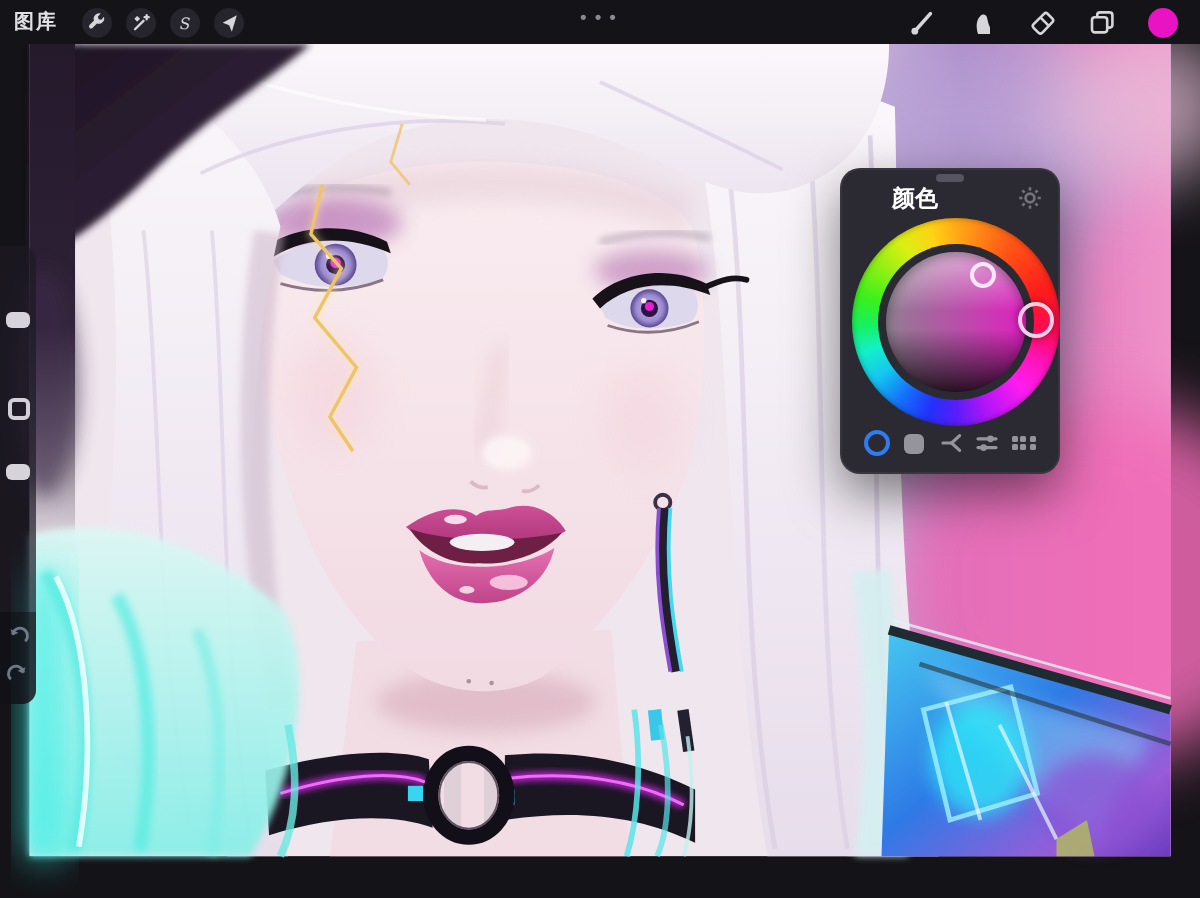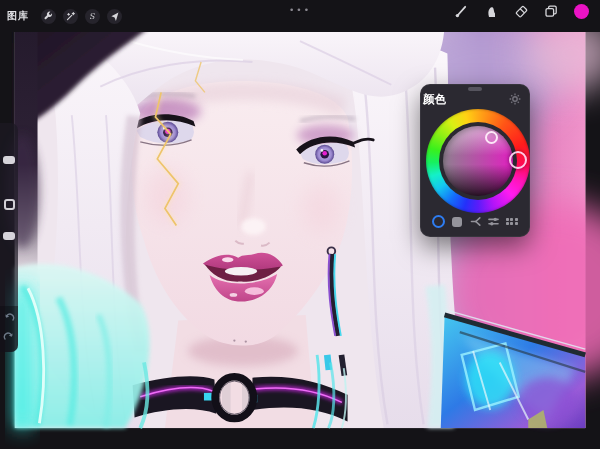--- a/index.html
+++ b/index.html
@@ -1,21 +1,21 @@
 <!DOCTYPE html>
 <html><head>
 <meta charset="utf-8">
 <style>
   * { margin:0; padding:0; box-sizing:border-box; }
   html,body { width:600px; height:449px; overflow:hidden; background:#141317;
               font-family:"DejaVu Sans","Liberation Sans",sans-serif; }
   #stage { position:relative; width:600px; height:449px; overflow:hidden; background:#141317; }
 
   
-  .toolbar { position:absolute; left:0; top:0; width:600px; height:32px;
+  .toolbar { position:absolute; left:0; top:0; width:600px; height:22px;
              background:#141317; display:flex; align-items:center; z-index:30; }
   .tb-left { display:flex; align-items:center; gap:0; padding-left:7px; }
   .gallery-btn { font-size:10px; font-weight:bold; color:#e0e0e4; letter-spacing:1px;
                  margin-right:8px; cursor:default; }
   .tb-iconbtn { width:22px; height:22px; display:flex; align-items:center; justify-content:center; }
   .tb-circle { width:15px; height:15px; border-radius:50%; background:#26242c;
                display:flex; align-items:center; justify-content:center; }
   .tb-right { position:absolute; right:6px; top:0; height:22px; display:flex; align-items:center; gap:4px; }
   .tb-right .tb-iconbtn { width:26px; }
   .overflow-dots { position:absolute; left:50%; top:0; transform:translateX(-50%);
@@ -35,21 +35,21 @@
   .sb-undo-section { position:absolute; left:0; bottom:0; width:18px; height:46px;
                      background:rgba(12,11,16,0.45); border-radius:0 0 7px 0; }
   .sb-arrow { position:absolute; left:3px; width:12px; height:12px; opacity:.85; }
 
   
   .color-panel { position:absolute; left:420px; top:84px; width:110px; height:153px;
                  background:#2b2931; border:1px solid rgba(255,255,255,.06); border-radius:10px;
                  box-shadow:0 10px 26px rgba(0,0,0,.5); z-index:40; }
   .panel-notch { position:absolute; top:2px; left:50%; transform:translateX(-50%);
                  width:14px; height:3.5px; border-radius:2px; background:#56545e; }
-  .panel-title { position:absolute; left:2px; top:7px; font-size:11.5px; font-weight:bold; color:#ffffff; }
+  .panel-title { position:absolute; left:25px; top:7px; font-size:11.5px; font-weight:bold; color:#ffffff; }
   .panel-gear { position:absolute; right:8px; top:8px; width:12px; height:12px; opacity:.75; }
   .hue-ring { position:absolute; left:5px; top:24px; width:104px; height:104px; border-radius:50%;
       background:conic-gradient(from 0deg,
         #ffaa16 0deg, #ff5616 35deg, #ff1c1c 70deg, #ff0a55 95deg, #ff14b8 115deg,
         #ff1cf0 135deg, #b414f8 160deg, #5a1cfa 180deg, #2430fa 196deg, #1470fa 215deg,
         #14c8f0 235deg, #14f0c8 252deg, #16f060 268deg, #3af01c 285deg, #8cf014 305deg,
         #d8f014 325deg, #ffd214 345deg, #ffaa16 360deg);
       box-shadow:inset 0 0 3px rgba(0,0,0,.35); }
   .ring-hole { position:absolute; left:13px; top:13px; width:78px; height:78px; border-radius:50%;
                background:#2b2931; }

